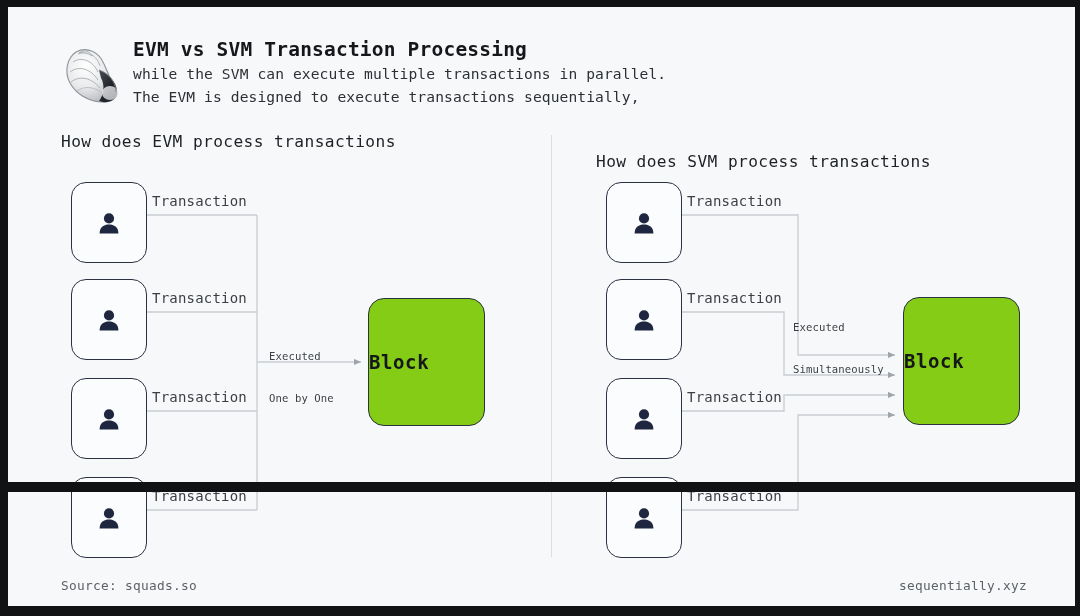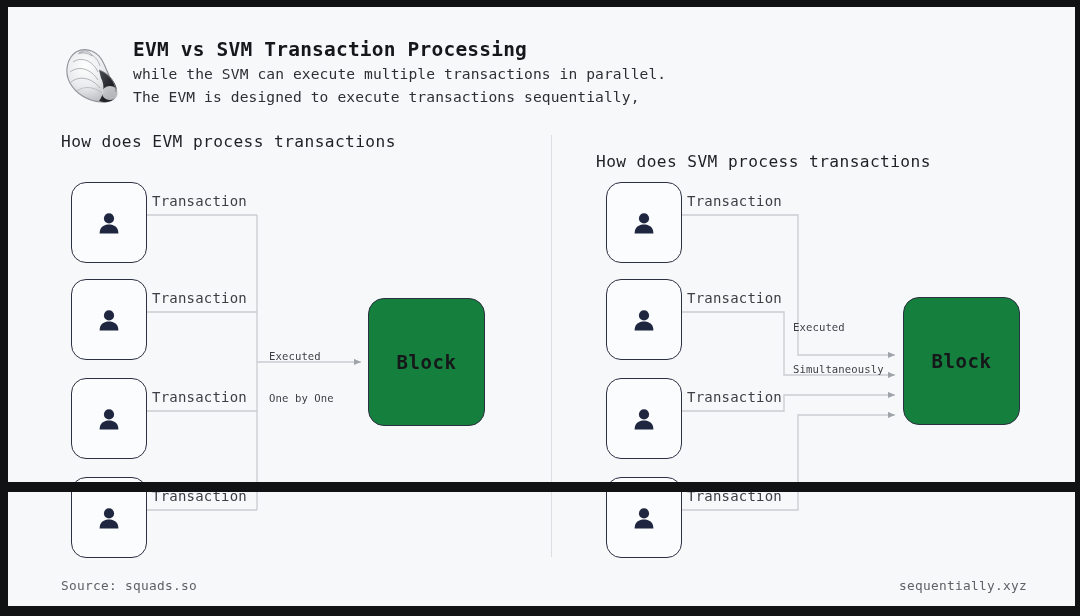--- a/index.html
+++ b/index.html
@@ -116,25 +116,25 @@
     height: 26px;
   }
 
   
   .block-box {
     position: absolute;
     width: 117px;
     height: 128px;
     border: 1.9px solid #2c3142;
     border-radius: 16px;
-    background: #15803d;
+    background: #84cc16;
     box-sizing: border-box;
     display: flex;
     align-items: center;
-    justify-content: center;
+    justify-content: flex-start;
   }
   .block-label {
     font-size: 19px;
     font-weight: 700;
     color: #15171a;
     letter-spacing: 0.6px;
   }
 
   
   #wires {

